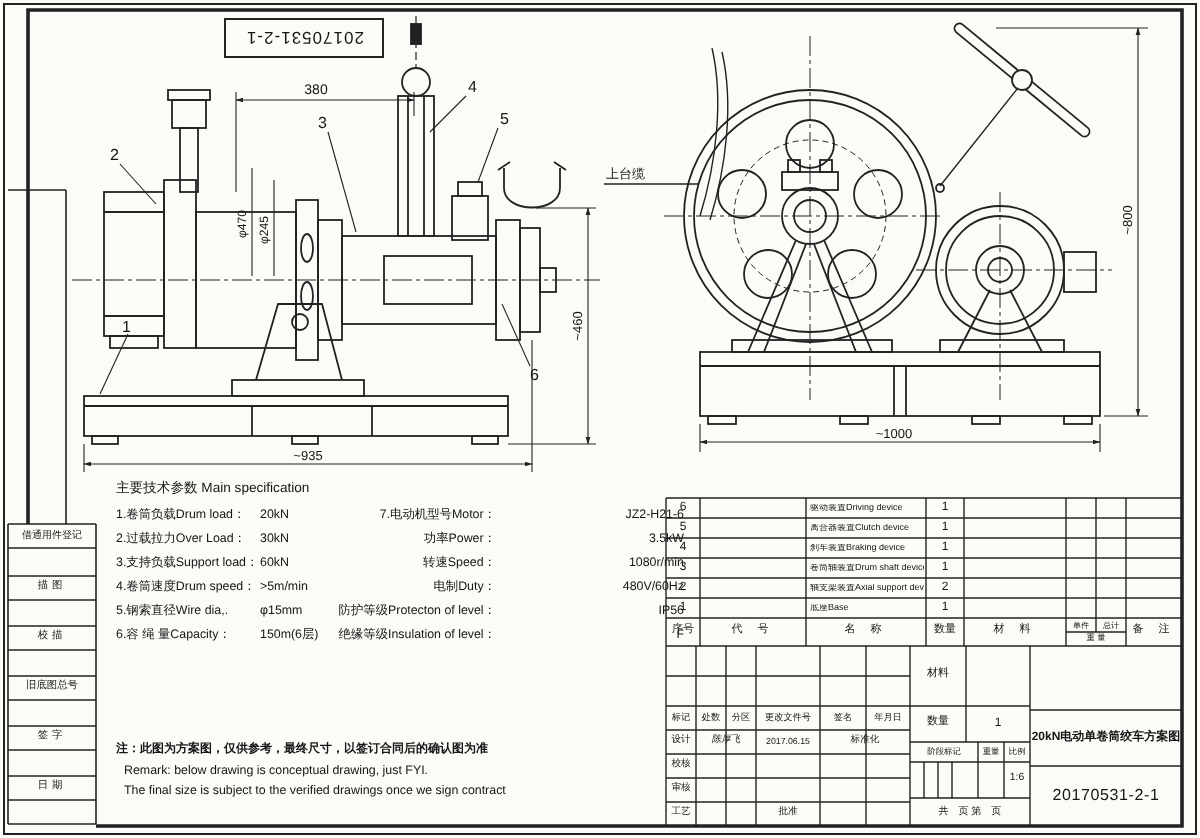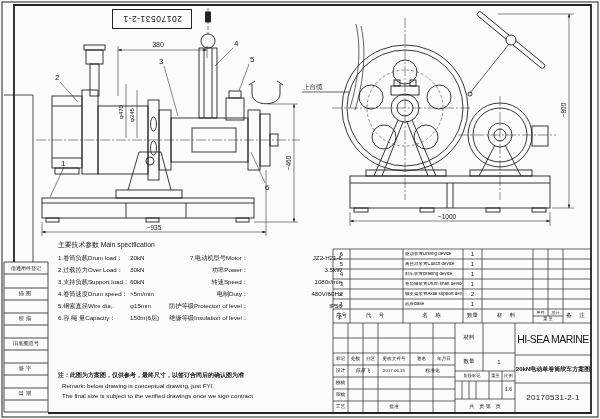--- a/index.html
+++ b/index.html
@@ -335,17 +335,16 @@
 <div class="t c" style="left:455px;top:323px;width:28px;height:30px;font-size:5.5px;">材料</div>
 <div class="t c" style="left:483px;top:323px;width:32px;height:30px;font-size:5.5px;"></div>
 <div class="t c" style="left:455px;top:353px;width:28px;height:18px;font-size:5.5px;">数量</div>
 <div class="t c" style="left:483px;top:353px;width:32px;height:18px;font-size:6px;">1</div>
 <div class="t c" style="left:455px;top:371px;width:34px;height:10px;font-size:4.2px;">阶段标记</div>
 <div class="t c" style="left:489px;top:371px;width:13px;height:10px;font-size:4.2px;">重量</div>
 <div class="t c" style="left:502px;top:371px;width:13px;height:10px;font-size:4.2px;">比例</div>
 <div class="t c" style="left:502px;top:381px;width:13px;height:18px;font-size:5.2px;">1:6</div>
 <div class="t c" style="left:455px;top:399px;width:60px;height:14px;font-size:5px;">共　页 第　页</div>
 
-<div class="t c" style="left:515px;top:323px;width:76px;height:32px;font-size:10.5px;letter-spacing:-0.5px;">HI-SEA MARINE</div>
 <div class="t c" style="left:515px;top:355px;width:76px;height:28px;font-size:6px;font-weight:bold;">20kN电动单卷筒绞车方案图</div>
 <div class="t c" style="left:515px;top:383px;width:76px;height:30px;font-size:8px;letter-spacing:0.3px;">20170531-2-1</div>
 
 </div>
 
 </body></html>

